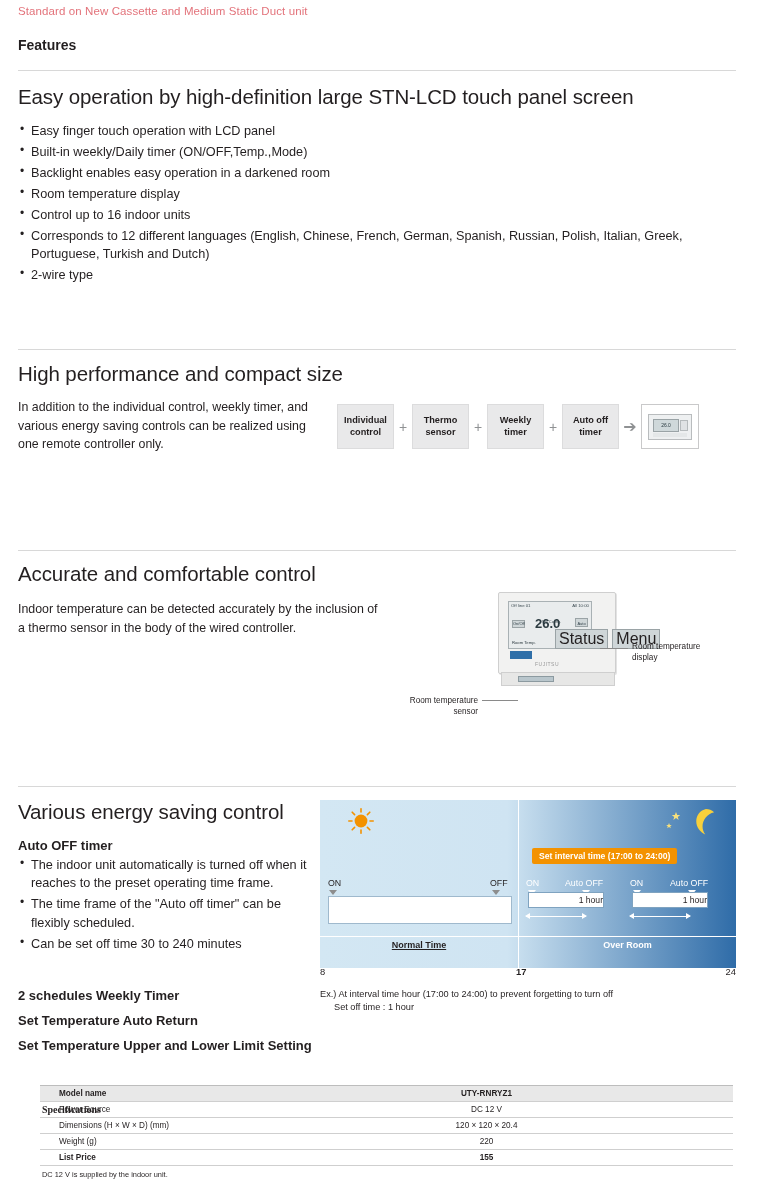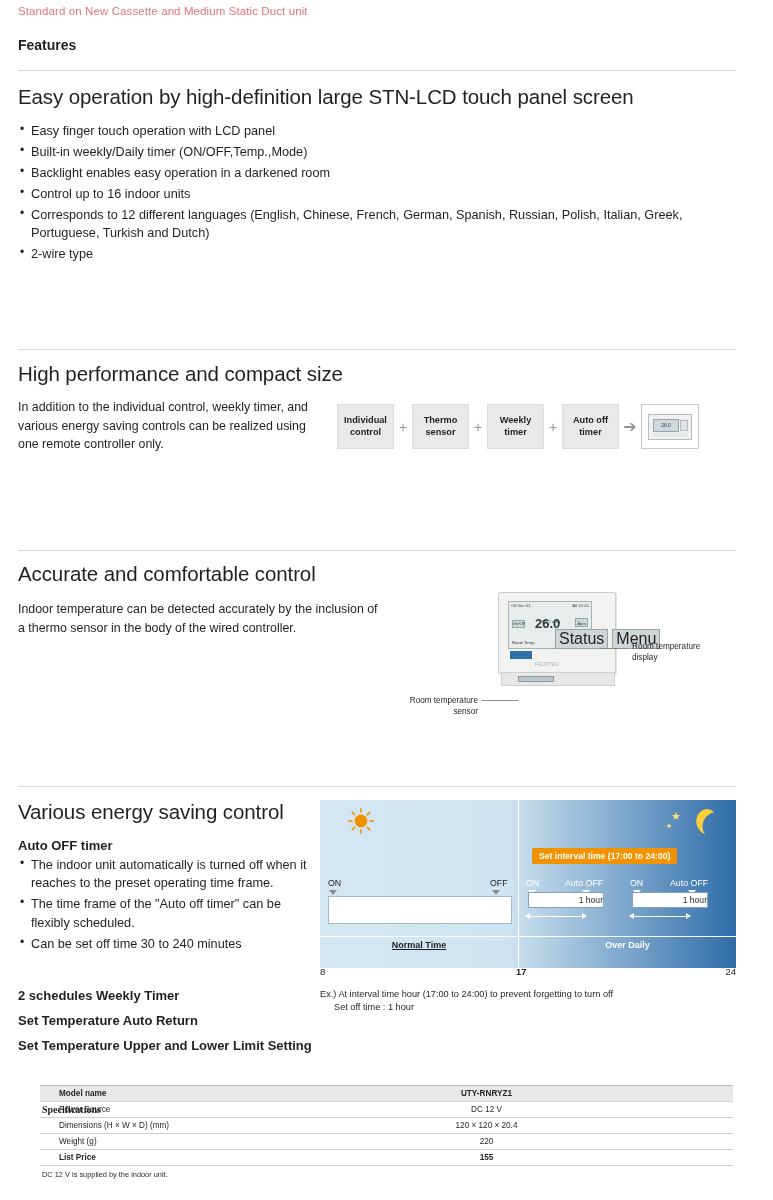--- a/index.html
+++ b/index.html
@@ -198,20 +198,21 @@
   <div class="topnote">Standard on New Cassette and Medium Static Duct unit</div>
 
   <div class="features-title">Features</div>
   <div class="hr" style="top:70px;"></div>
 
   <h2 class="sec" style="top:85px;">Easy operation by high-definition large STN-LCD touch panel screen</h2>
   <ul class="bullets" style="left:18px; top:122px; width:700px;">
     <li>Easy finger touch operation with LCD panel</li>
     <li>Built-in weekly/Daily timer (ON/OFF,Temp.,Mode)</li>
     <li>Backlight enables easy operation in a darkened room</li>
+    <li>Room temperature display</li>
     <li>Control up to 16 indoor units</li>
     <li>Corresponds to 12 different languages (English, Chinese, French, German, Spanish, Russian, Polish, Italian, Greek, Portuguese, Turkish and Dutch)</li>
     <li>2-wire type</li>
   </ul>
 
   <div class="hr" style="top:349px;"></div>
 
   <h2 class="sec" style="top:362px;">High performance and compact size</h2>
   <div class="para" style="left:18px; top:398px; width:300px;">In addition to the individual control, weekly timer, and various energy saving controls can be realized using one remote controller only.</div>
 
@@ -352,21 +353,21 @@
     <div class="tri w" style="left:313px; top:90px;"></div>
     <div class="tri w" style="left:368px; top:90px;"></div>
 
     <div class="white-box"></div>
     <div class="hourbox" style="left:208px;">1 hour</div>
     <div class="hourbox" style="left:312px;">1 hour</div>
     <div class="arrowline" style="left:206px; width:60px;"></div>
     <div class="arrowline" style="left:310px; width:60px;"></div>
 
     <div class="band left">Normal Time</div>
-    <div class="band right">Over Daily</div>
+    <div class="band right">Over Room</div>
   </div>
 
   <div class="chart-axis">
     <span style="left:0;">8</span>
     <span style="left:196px;font-weight:bold;">17</span>
     <span style="right:0;">24</span>
   </div>
 
   <div class="exnote">
     <span>Ex.) At interval time hour (17:00 to 24:00) to prevent forgetting to turn off</span><br>

